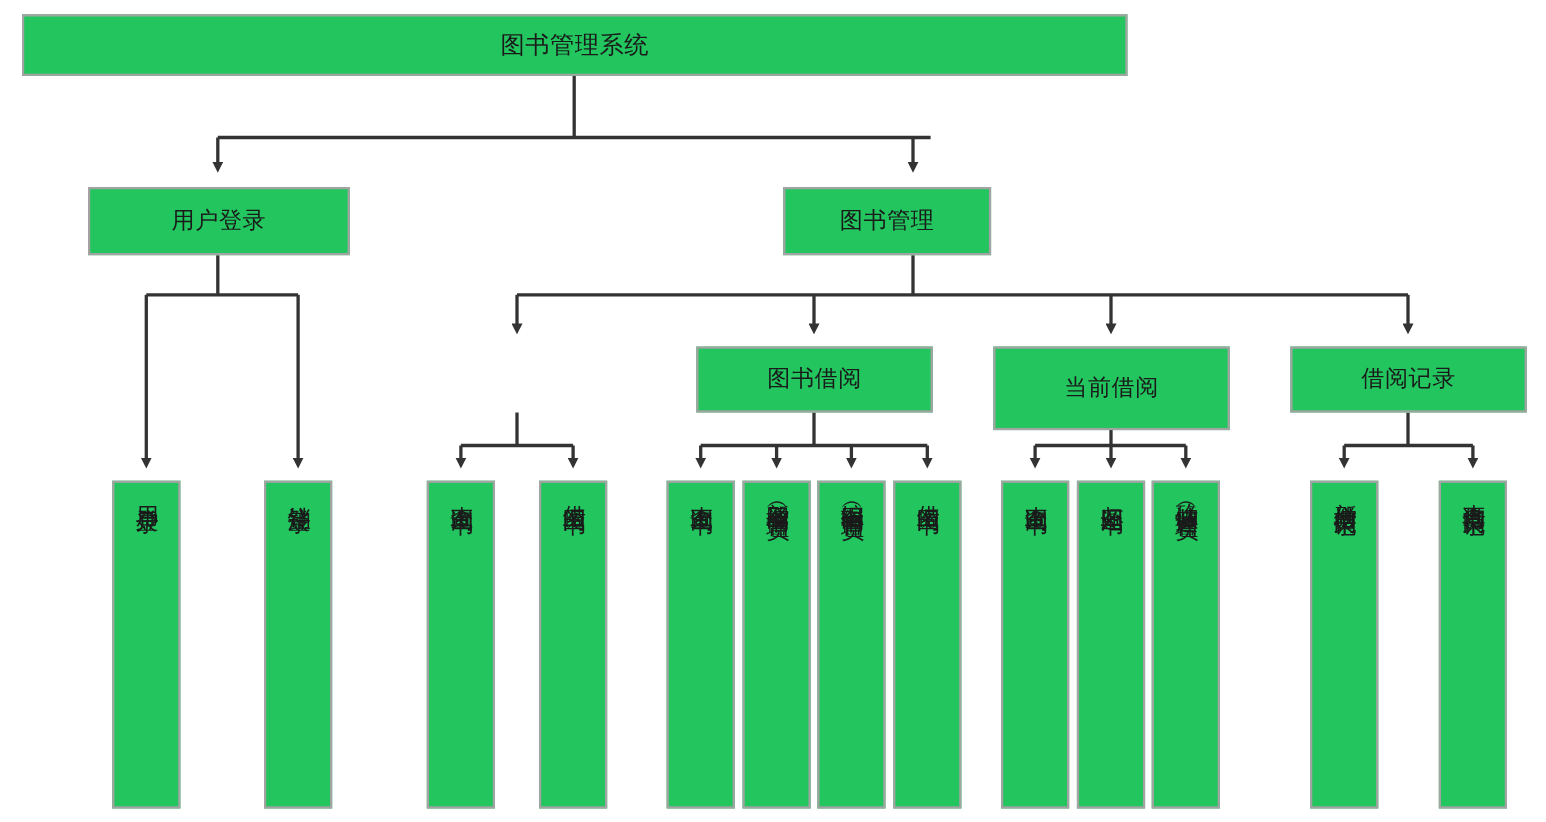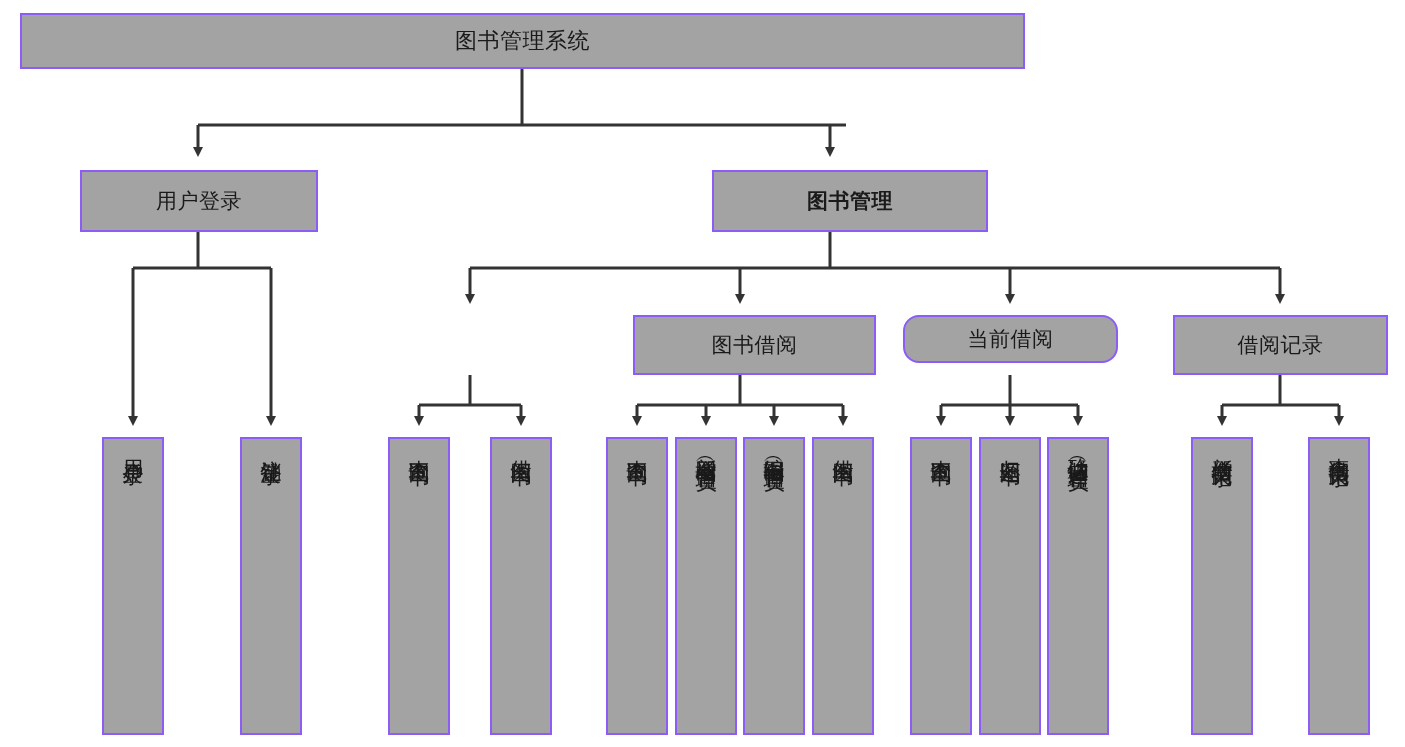--- a/index.html
+++ b/index.html
@@ -21,22 +21,22 @@
     position: absolute;
     left: 0;
     top: 0;
     width: 1405px;
     height: 747px;
     pointer-events: none;
   }
   .node {
     position: absolute;
     box-sizing: border-box;
-    background: #a3a3a3;
-    border: 2px solid #8b5cf6;
+    background: #22c55e;
+    border: 2px solid #a3a3a3;
     display: flex;
     align-items: center;
     justify-content: center;
     color: #1a1a1a;
     z-index: 2;
   }
   .node .lbl {
     display: block;
     text-align: center;
     line-height: 1.18;
@@ -133,28 +133,28 @@
     </g>
   </svg>
 
   <div class="node horiz root" style="left:20px; top:13px; width:1005px; height:56px;">
     <span class="lbl">图书管理系统</span>
   </div>
 
   <div class="node horiz" style="left:80px; top:170px; width:238px; height:62px;">
     <span class="lbl">用户登录</span>
   </div>
-  <div class="node horiz" style="left:712px; top:170px; width:276px; height:62px;font-weight:bold;">
+  <div class="node horiz" style="left:712px; top:170px; width:189px; height:62px;">
     <span class="lbl">图书管理</span>
   </div>
 
-  <div class="node horiz" style="left:633px; top:315px; width:243px; height:60px;">
+  <div class="node horiz" style="left:633px; top:315px; width:215px; height:60px;">
     <span class="lbl">图书借阅</span>
   </div>
-  <div class="node horiz" style="left:903px; top:315px; width:215px; height:48px;border-radius:16px;">
+  <div class="node horiz" style="left:903px; top:315px; width:215px; height:76px;">
     <span class="lbl">当前借阅</span>
   </div>
   <div class="node horiz" style="left:1173px; top:315px; width:215px; height:60px;">
     <span class="lbl">借阅记录</span>
   </div>
 
   <div class="node vert" style="left:102px; top:437px; width:62px; height:298px;">
     <span class="lbl">用户登录</span>
   </div>
   <div class="node vert" style="left:240px; top:437px; width:62px; height:298px;">

